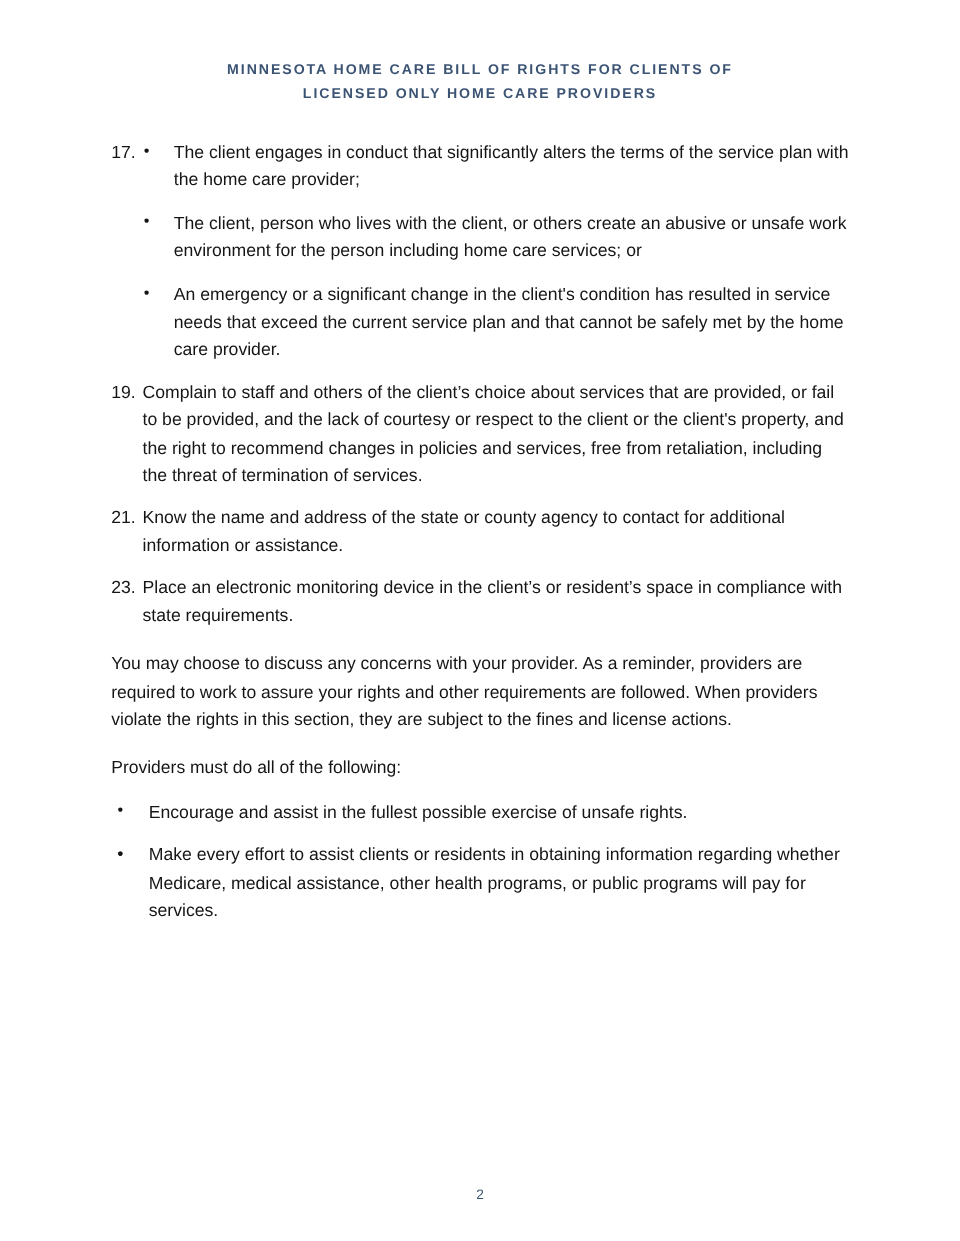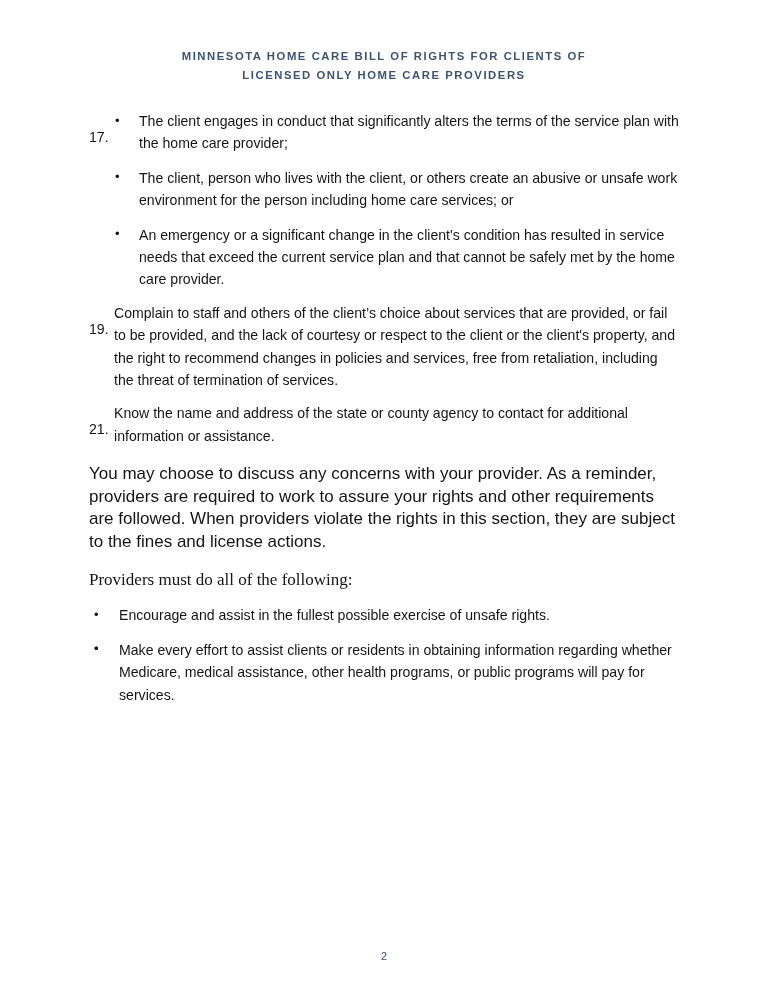--- a/index.html
+++ b/index.html
@@ -58,21 +58,21 @@
     position: relative;
     padding-left: 25px;
     margin-bottom: 11px;
     font-size: 14.1px;
     line-height: 22.4px;
     text-align: left;
   }
   .num-item > .num-marker {
     position: absolute;
     left: 0;
-    top: 16px;
+    top: 0;
     width: 22px;
     text-align: left;
   }
   .num-item > .num-text {
     display: block;
   }
 
   
   .sub-list {
     list-style: none;
@@ -90,25 +90,25 @@
   .sub-item > .dot {
     position: absolute;
     left: 1px;
     top: -0.5px;
     font-size: 13px;
     line-height: 22.4px;
   }
 
   
   .para {
-    font-size: 17px;
+    font-size: 14px;
     line-height: 22.4px;
     margin: 16px 0 11px 0;
   }
-  .para.lead-in { margin-bottom: 13px; font-family: Liberation Serif, serif; }
+  .para.lead-in { margin-bottom: 13px; }
 
   
   .bul-list {
     list-style: none;
     margin: 0;
     padding: 0;
   }
   .bul-item {
     position: relative;
     padding-left: 30px;
@@ -173,20 +173,24 @@
         <span class="num-text">Complain to staff and others of the client’s choice about services that are provided, or fail to be provided, and the lack of courtesy or respect to the client or the client's property, and the right to recommend changes in policies and services, free from retaliation, including the threat of termination of services.</span>
       </li>
 
 
       <li class="num-item">
         <span class="num-marker">21.</span>
         <span class="num-text">Know the name and address of the state or county agency to contact for additional information or assistance.</span>
       </li>
 
 
+      <li class="num-item">
+        <span class="num-marker">23.</span>
+        <span class="num-text">Place an electronic monitoring device in the client’s or resident’s space in compliance with state requirements.</span>
+      </li>
 
     </ul>
 
     <p class="para">You may choose to discuss any concerns with your provider.  As a reminder, providers are required to work to assure your rights and other requirements are followed. When providers violate the rights in this section, they are subject to the fines and license actions.</p>
     <p class="para lead-in">Providers must do all of the following:</p>
 
     <ul class="bul-list">
       <li class="bul-item">
         <span class="dot">•</span>
         <span>Encourage and assist in the fullest possible exercise of unsafe rights.</span>

